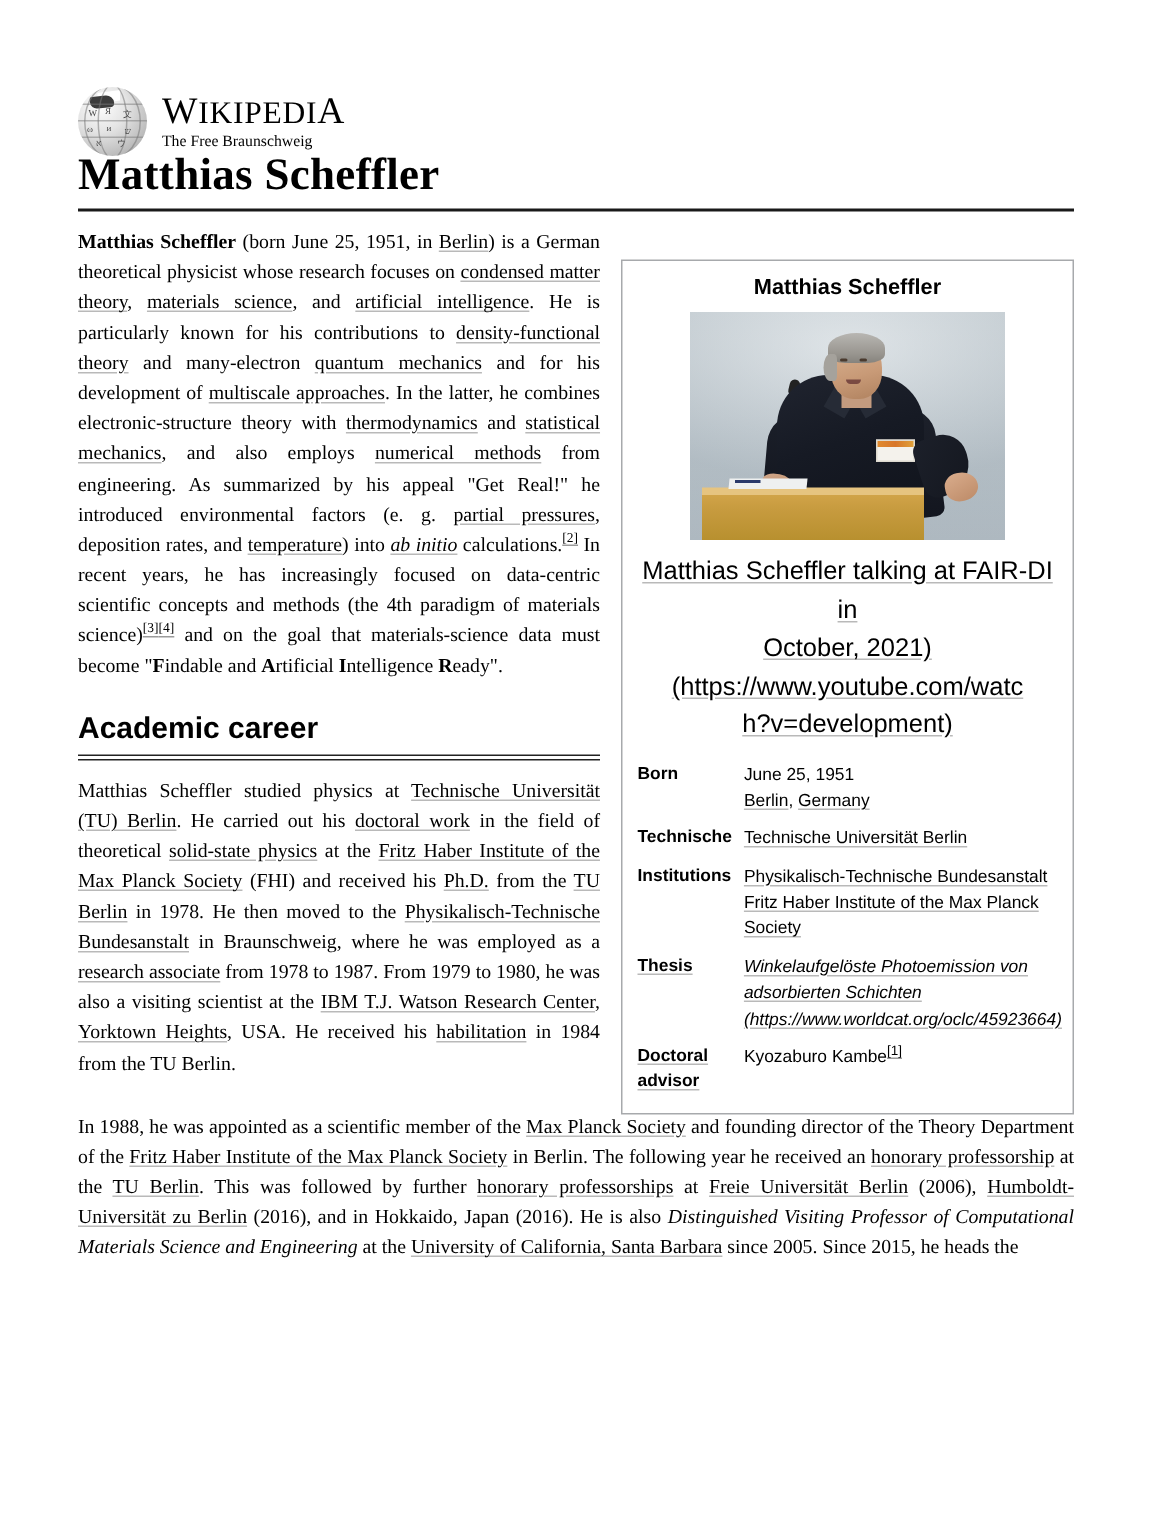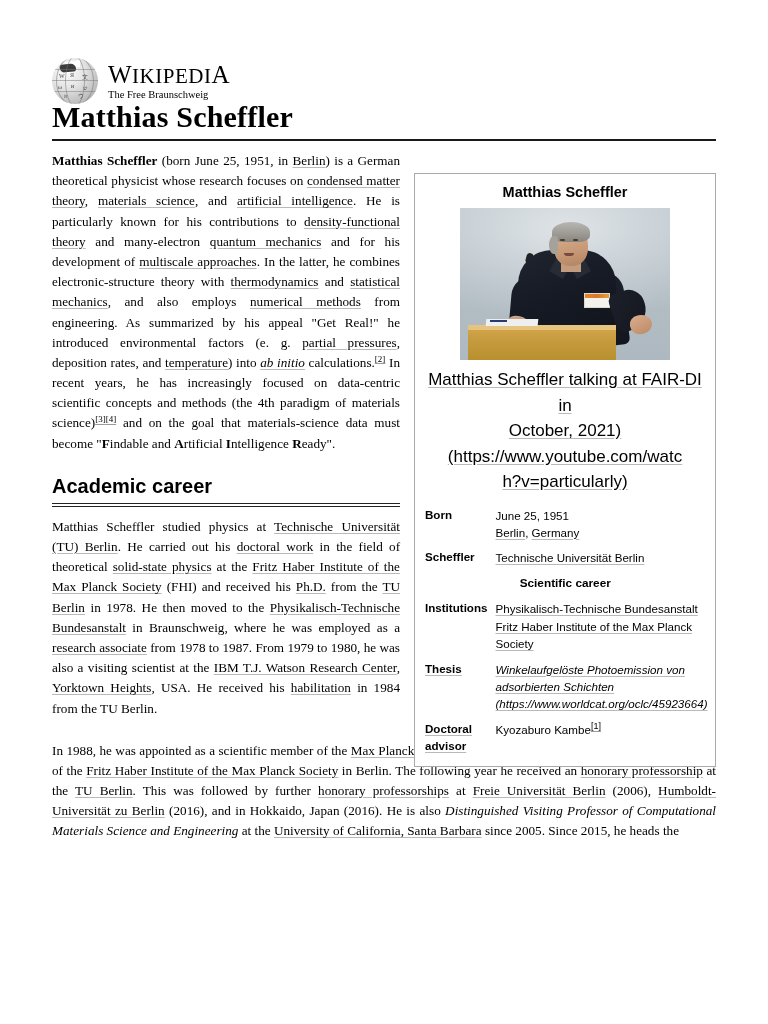--- a/index.html
+++ b/index.html
@@ -291,40 +291,37 @@
         <div class="ph-podium"></div>
         <div class="ph-podium-edge"></div>
         <div class="ph-paper"></div>
         <div class="ph-pen"></div>
       </div>
     </div>
 
     <div class="ib-caption">
       <span class="u ib-line">Matthias Scheffler talking at FAIR-DI in</span>
       <span class="u ib-line">October, 2021) (https://www.youtube.com/watc</span>
-      <span class="u ib-line">h?v=particularly)</span>
+      <span class="u ib-line">h?v=development)</span>
     </div>
 
     <table class="ib-table">
       <tbody>
         <tr>
           <th>Born</th>
           <td>
             <span class="ib-line">June 25, 1951</span>
             <span class="ib-line"><span class="u">Berlin</span><span>, </span><span class="u">Germany</span></span>
           </td>
         </tr>
         <tr>
-          <th>Scheffler</th>
+          <th>Technische</th>
           <td>
             <span class="u">Technische Universität Berlin</span>
           </td>
-        </tr>
-        <tr>
-          <td class="ib-subhead" colspan="2">Scientific career</td>
         </tr>
         <tr>
           <th>Institutions</th>
           <td>
             <span class="u ib-line">Physikalisch-Technische Bundesanstalt</span>
             <span class="u ib-line">Fritz Haber Institute of the Max Planck Society</span>
           </td>
         </tr>
         <tr>
           <th><span class="u">Thesis</span></th>

